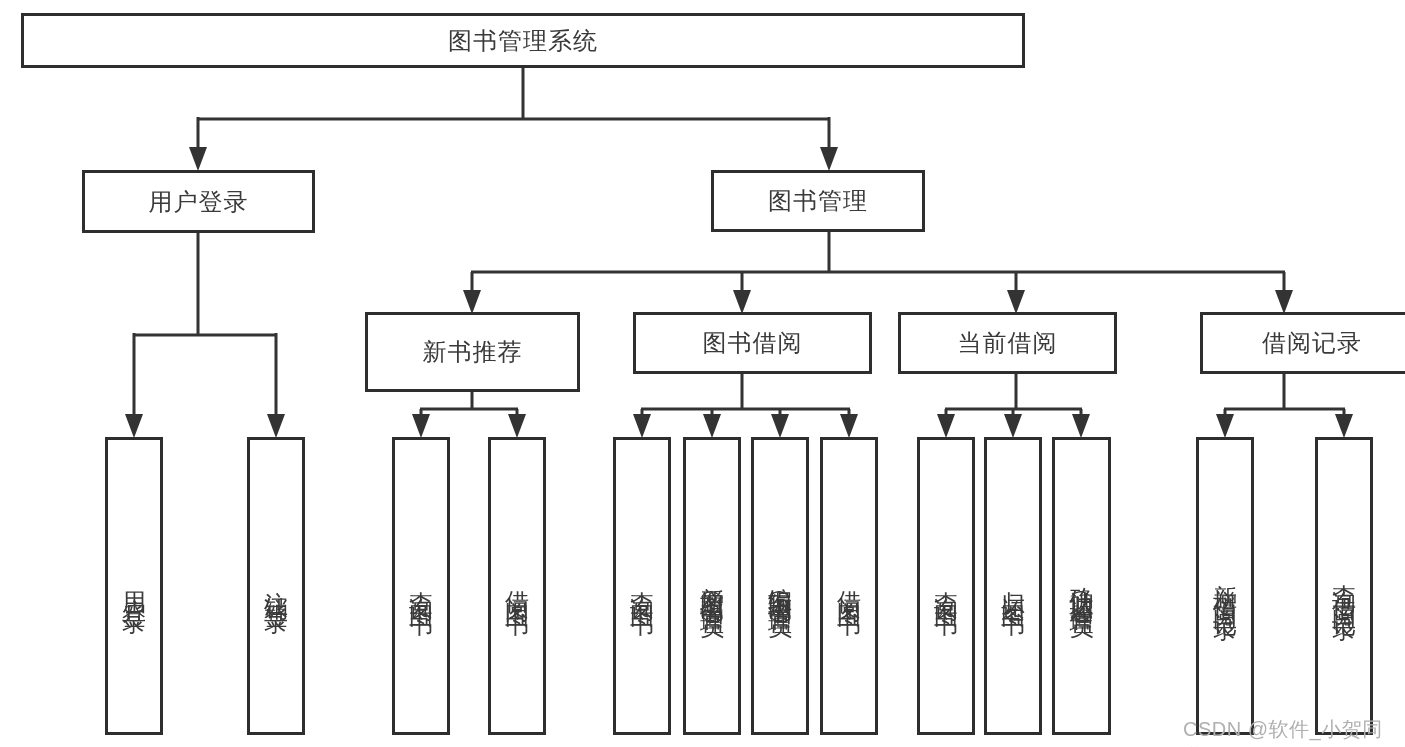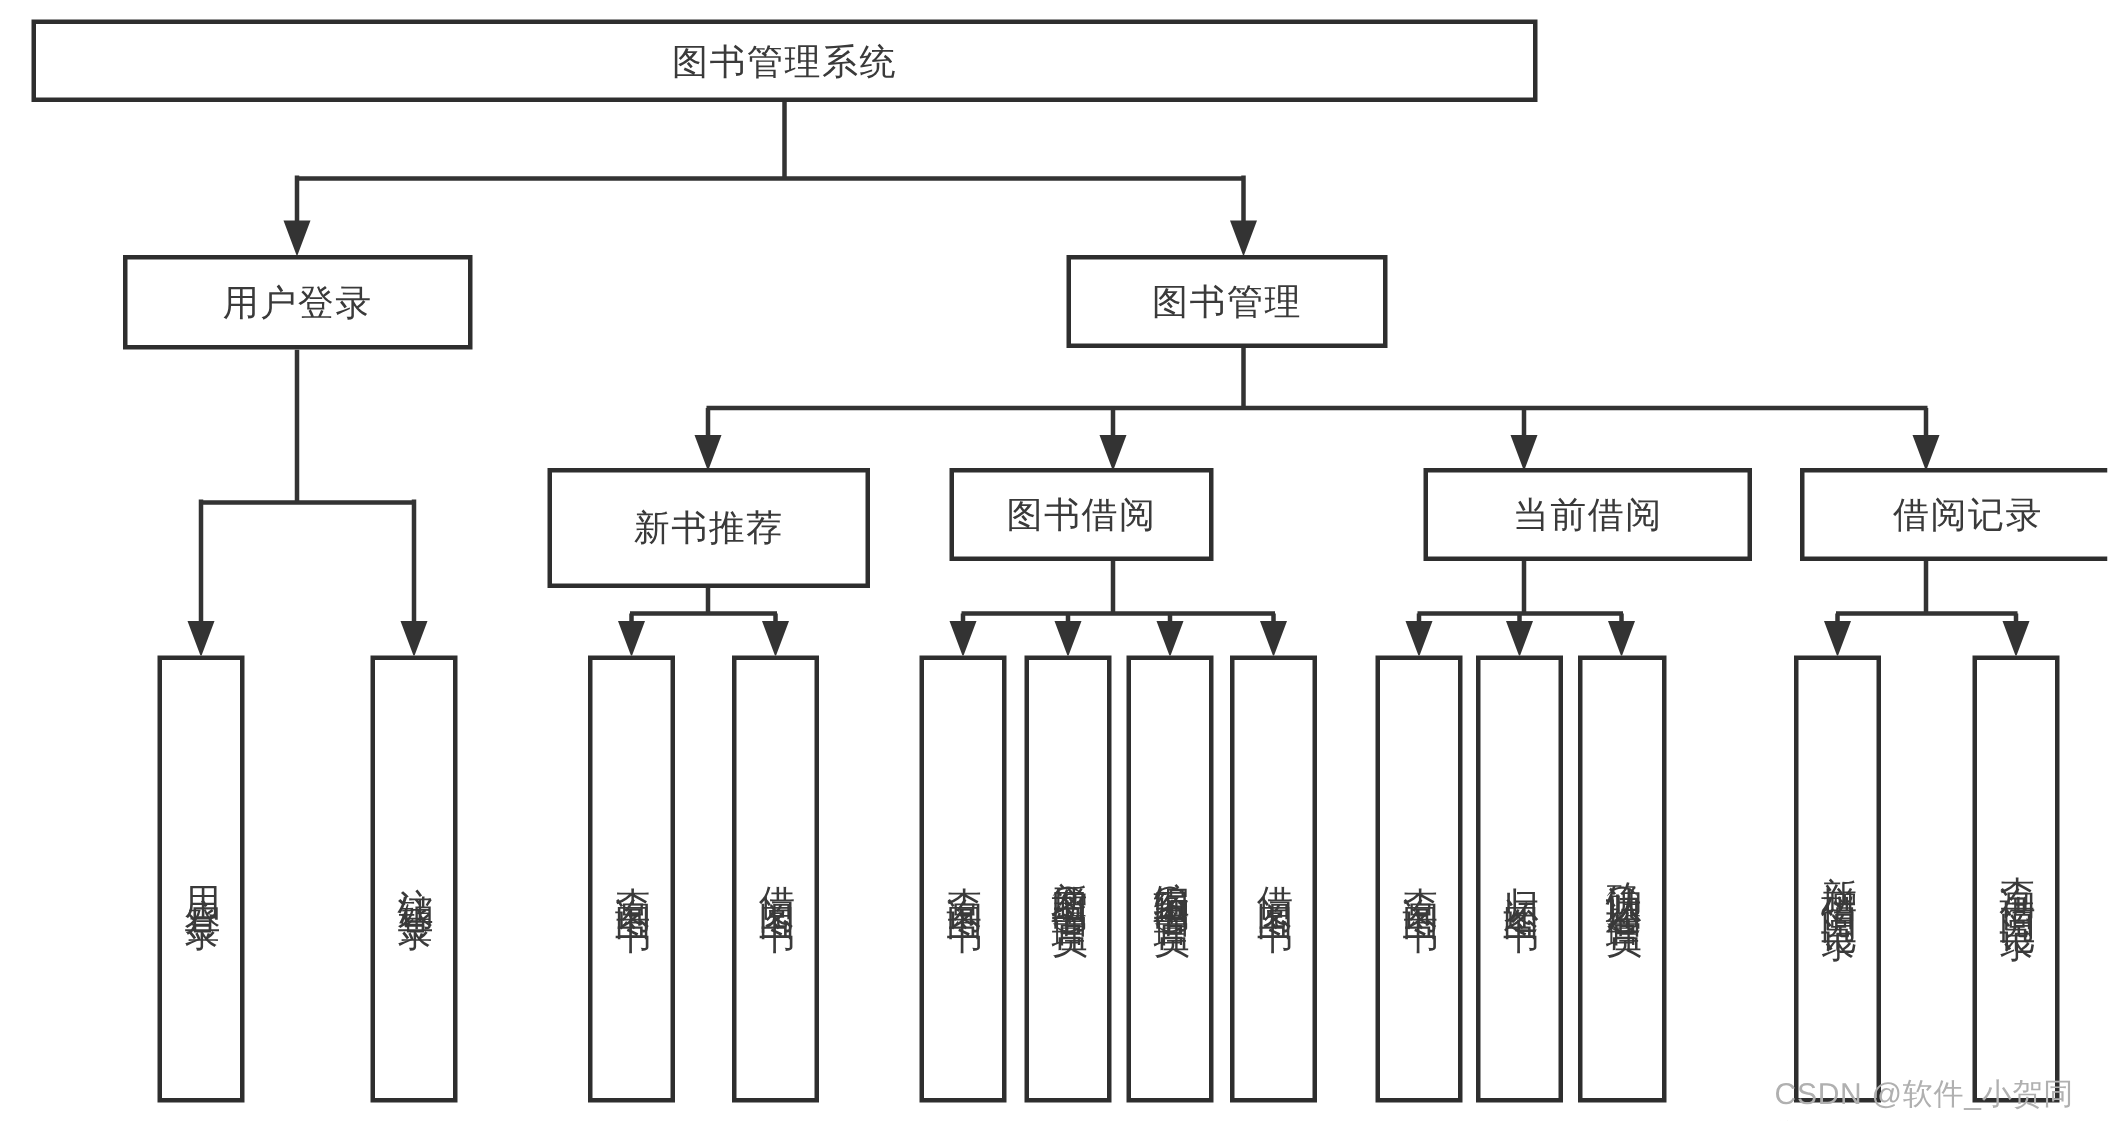--- a/index.html
+++ b/index.html
@@ -101,22 +101,22 @@
       <polygon points="1335,414 1353,414 1344,438"></polygon>
     </g>
   </svg>
 
   <div class="box" style="left:21px;top:13px;width:1004px;height:55px">图书管理系统</div>
 
   <div class="box" style="left:82px;top:170px;width:233px;height:63px">用户登录</div>
   <div class="box" style="left:711px;top:170px;width:214px;height:62px">图书管理</div>
 
   <div class="box" style="left:365px;top:312px;width:215px;height:80px">新书推荐</div>
-  <div class="box" style="left:633px;top:312px;width:176px;height:62px">图书借阅</div>
-  <div class="box" style="left:949px;top:312px;width:219px;height:62px">当前借阅</div>
+  <div class="box" style="left:633px;top:312px;width:239px;height:62px">图书借阅</div>
+  <div class="box" style="left:898px;top:312px;width:219px;height:62px">当前借阅</div>
   <div class="box" style="left:1200px;top:312px;width:224px;height:62px">借阅记录</div>
 
   <div class="box vbox" style="left:105px;top:437px;width:58px;height:298px">用户登录</div>
   <div class="box vbox" style="left:247px;top:437px;width:58px;height:298px">注销登录</div>
   <div class="box vbox" style="left:392px;top:437px;width:58px;height:298px">查询图书</div>
   <div class="box vbox" style="left:488px;top:437px;width:58px;height:298px">借阅图书</div>
   <div class="box vbox" style="left:613px;top:437px;width:58px;height:298px">查询图书</div>
   <div class="box vbox tight" style="left:683px;top:437px;width:58px;height:298px">新增图书（管理员）</div>
   <div class="box vbox tight" style="left:751px;top:437px;width:58px;height:298px">编辑图书（管理员）</div>
   <div class="box vbox" style="left:820px;top:437px;width:58px;height:298px">借阅图书</div>

